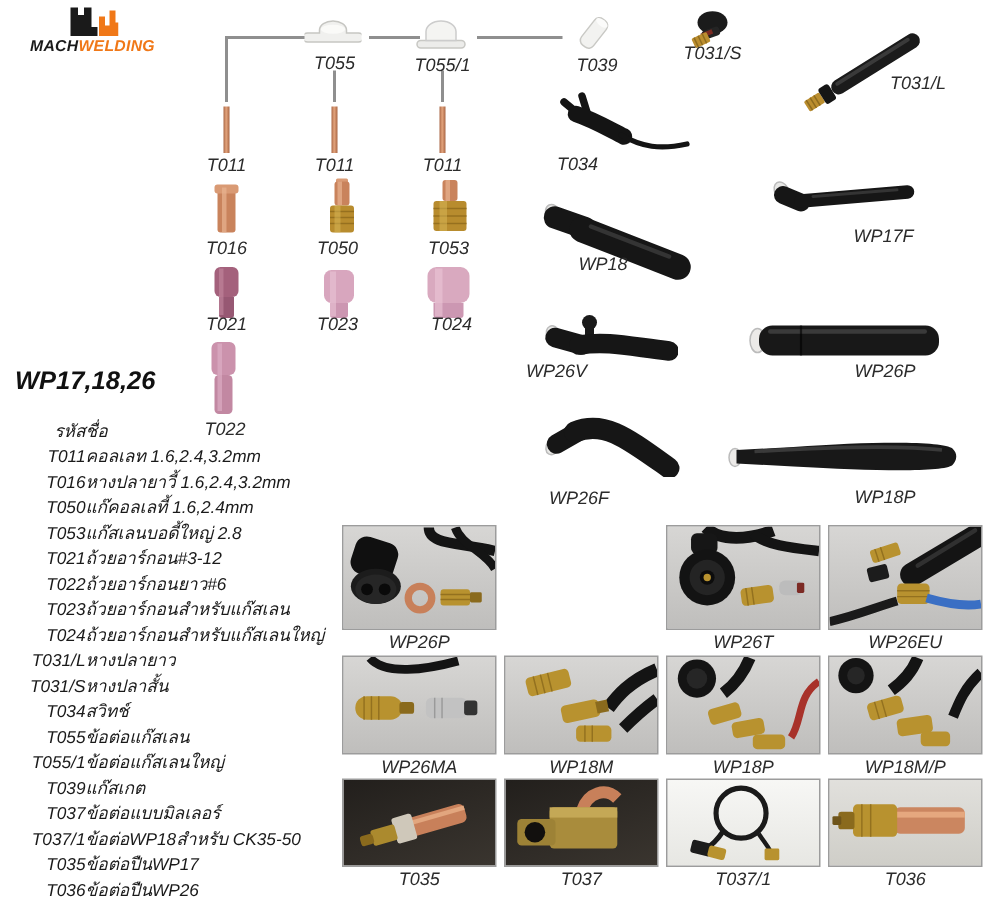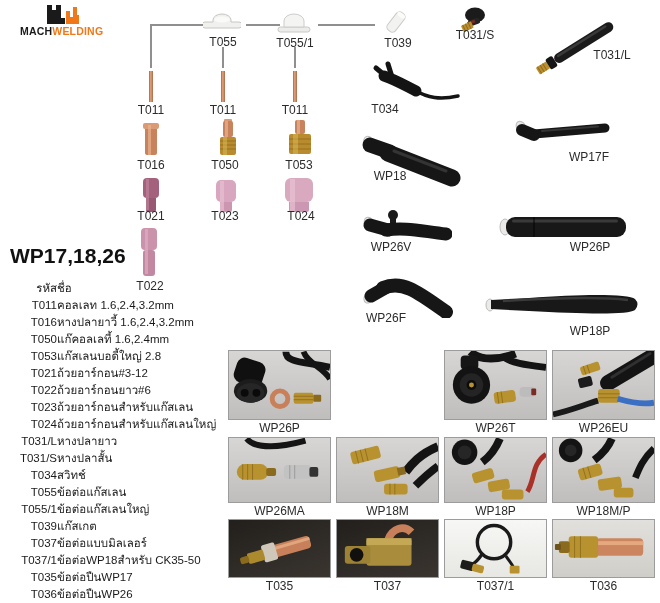--- a/index.html
+++ b/index.html
@@ -1,31 +1,31 @@
 <!DOCTYPE html>
 <html><head>
 <meta charset="utf-8">
 <style>
   html,body{margin:0;padding:0;background:#fff;}
   .page{position:relative;width:660px;height:603px;background:#fff;overflow:hidden;
-        font-family:"Liberation Sans",sans-serif;color:#1a1a1a;}
+        font-family:"Liberation Sans",sans-serif;color:#1a1a1a;font-style:italic;}
   
   .brand-icon{position:absolute;left:45px;top:3px;width:34px;height:22px;}
   .brand-text{position:absolute;left:20px;top:25px;width:100px;font-size:10.5px;font-weight:bold;letter-spacing:.2px;}
   .brand-text .mach{color:#1a1a1a}.brand-text .welding{color:#f07818}
   
   .line{position:absolute;background:#8f8f8f;}
   
   .rod{position:absolute;width:4px;height:31px;top:71px;
        background:linear-gradient(90deg,#a96644,#e3a47d 45%,#a96644);}
   
   .lbl{position:absolute;font-size:12px;color:#2b2b2b;text-align:center;white-space:nowrap;}
   .part{position:absolute;}
   
-  .series-title{position:absolute;left:10px;top:244px;font-size:21px;font-weight:bold;color:#111;}
+  .series-title{position:absolute;left:10px;top:244px;font-size:17px;font-weight:bold;color:#111;}
   .ptable{position:absolute;left:13px;top:280px;width:215px;font-size:11.5px;line-height:17px;color:#1a1a1a;}
   .prow{white-space:nowrap;height:17px;overflow:visible;}
   .pcode{display:inline-block;width:44px;text-align:right;}
   .pname{display:inline-block;}
   
   .grid{position:absolute;left:228px;top:350px;width:428px;height:245px;}
   .cell{position:absolute;width:103px;}
   .c0{left:0}.c1{left:108px}.c2{left:216px}.c3{left:324px}
   .r1{top:0}.r2{top:87px}.r3{top:169px}
   .photo{border:1px solid #9c9c9c;width:101px;overflow:hidden;}
@@ -184,25 +184,25 @@
   <div class="lbl" style="left:135px;top:103px;width:32px">T011</div>
   <div class="lbl" style="left:207px;top:103px;width:32px">T011</div>
   <div class="lbl" style="left:279px;top:103px;width:32px">T011</div>
   <div class="lbl" style="left:135px;top:158px;width:32px">T016</div>
   <div class="lbl" style="left:207px;top:158px;width:36px">T050</div>
   <div class="lbl" style="left:281px;top:158px;width:36px">T053</div>
   <div class="lbl" style="left:135px;top:209px;width:32px">T021</div>
   <div class="lbl" style="left:207px;top:209px;width:36px">T023</div>
   <div class="lbl" style="left:281px;top:209px;width:40px">T024</div>
   <div class="lbl" style="left:132px;top:279px;width:36px">T022</div>
-  <div class="lbl" style="left:368px;top:169px;width:44px">WP18</div>
+  <div class="lbl" style="left:380px;top:169px;width:44px">WP18</div>
   <div class="lbl" style="left:564px;top:150px;width:50px">WP17F</div>
-  <div class="lbl" style="left:366px;top:240px;width:50px">WP26V</div>
+  <div class="lbl" style="left:346px;top:240px;width:50px">WP26V</div>
   <div class="lbl" style="left:565px;top:240px;width:50px">WP26P</div>
-  <div class="lbl" style="left:362px;top:311px;width:48px">WP26F</div>
+  <div class="lbl" style="left:362px;top:325px;width:48px">WP26F</div>
   <div class="lbl" style="left:565px;top:324px;width:50px">WP18P</div>
 
   <div class="series-title">WP17,18,26</div>
   <div class="ptable">
     <div class="prow">
       <span class="pcode">รหัส</span><span class="pname">ชื่อ</span>
     </div>
     <div>
         <div class="prow"><span class="pcode">T011</span><span class="pname">คอลเลท 1.6,2.4,3.2mm</span></div>
         <div class="prow"><span class="pcode">T016</span><span class="pname">หางปลายาวี้ 1.6,2.4,3.2mm</span></div>

